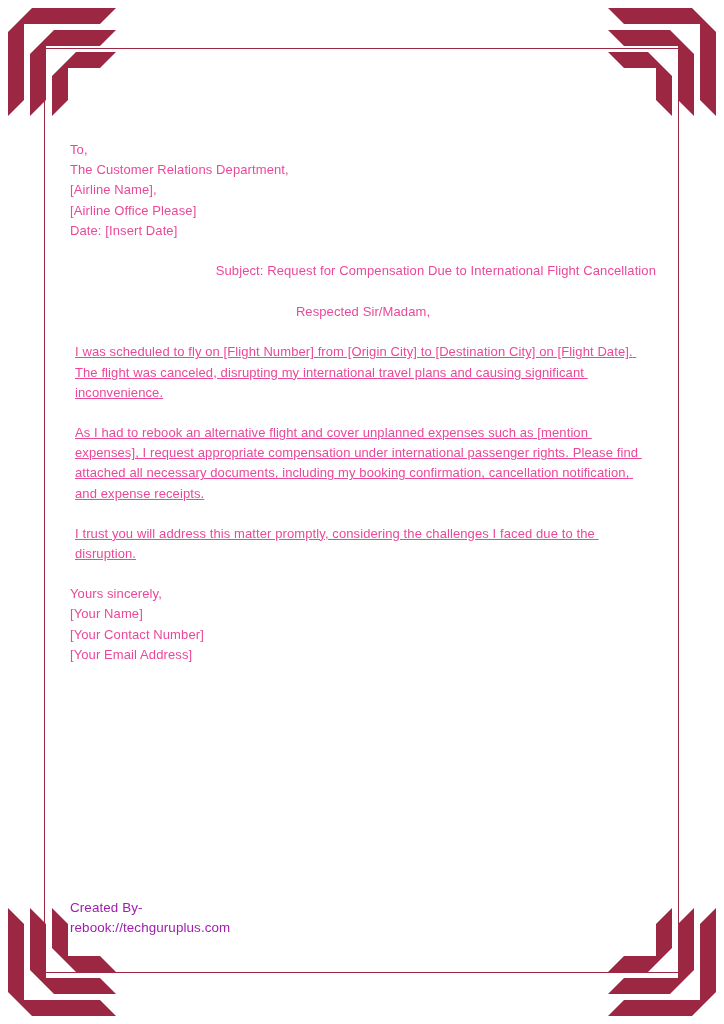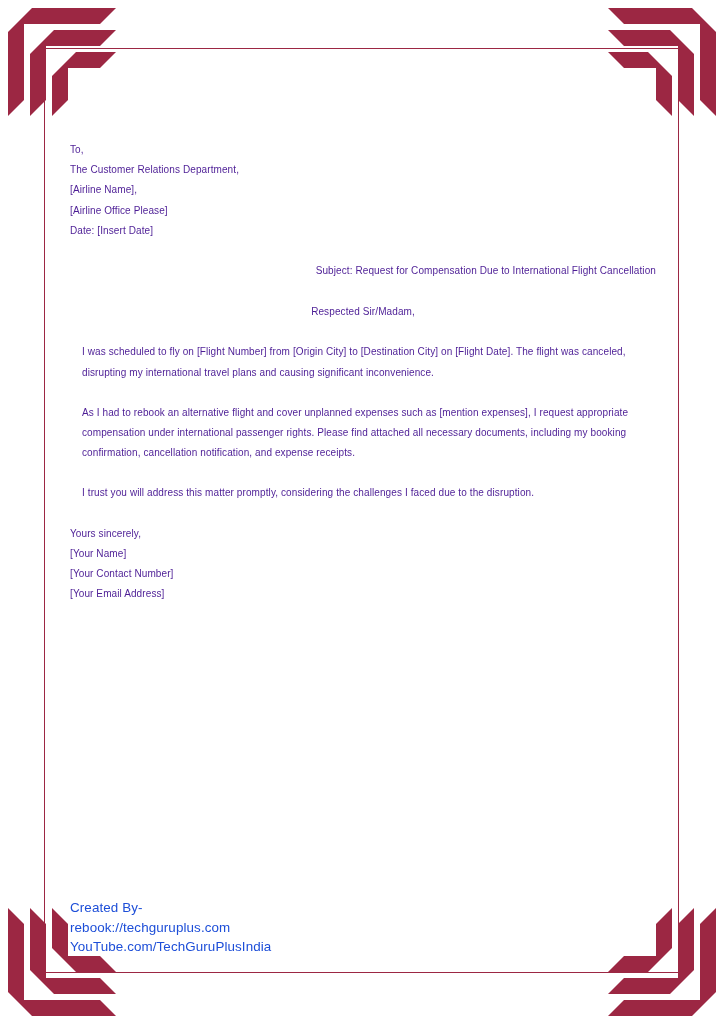--- a/index.html
+++ b/index.html
@@ -42,43 +42,43 @@
   .corner-tr { right: 8px; top: 8px;  transform: scaleX(-1); }
   .corner-bl { left: 8px;  bottom: 8px; transform: scaleY(-1); }
   .corner-br { right: 8px; bottom: 8px; transform: scale(-1,-1); }
 
   
   .content {
     position: absolute;
     left: 70px;
     top: 140px;
     width: 586px;
-    color: #4c1d95;
-    font-size: 10px;
+    color: #ec4899;
+    font-size: 13px;
     line-height: 20.2px;
     letter-spacing: 0.1px;
   }
   .block { margin: 0 0 19px 0; }
   .block:last-child { margin-bottom: 4px; }
   .line { display: block; white-space: pre-wrap; }
-  .para { margin: 12px; white-space: pre-wrap; }
+  .para { margin: 5px; white-space: pre-wrap; text-decoration: underline; }
 
   .addr-block  { margin-bottom: 20px; }
   .subject-block { margin-bottom: 21px; text-align: right; }
   .salutation-block { margin-bottom: 20px; text-align: center; }
   .para-block  { margin-bottom: 20px; }
   .sign-block  { margin-bottom: 0; }
 
   
   .footer {
     position: absolute;
     left: 70px;
     top: 898px;
     width: 420px;
-    color: #1d4ed8;
+    color: #a21caf;
     font-size: 13.4px;
     line-height: 19.6px;
     letter-spacing: 0.1px;
   }
   .footer .line { display: block; }
 </style>
 </head>
 <body>
 
 <div class="page">
@@ -160,16 +160,15 @@
       <span class="line">[Your Name]</span>
       <span class="line">[Your Contact Number]</span>
       <span class="line">[Your Email Address]</span>
     </div>
 
   </div>
 
   <div class="footer">
     <span class="line">Created By-</span>
     <span class="line">rebook://techguruplus.com</span>
-    <span class="line">YouTube.com/TechGuruPlusIndia</span>
   </div>
 
 </div>
 
 </body></html>

